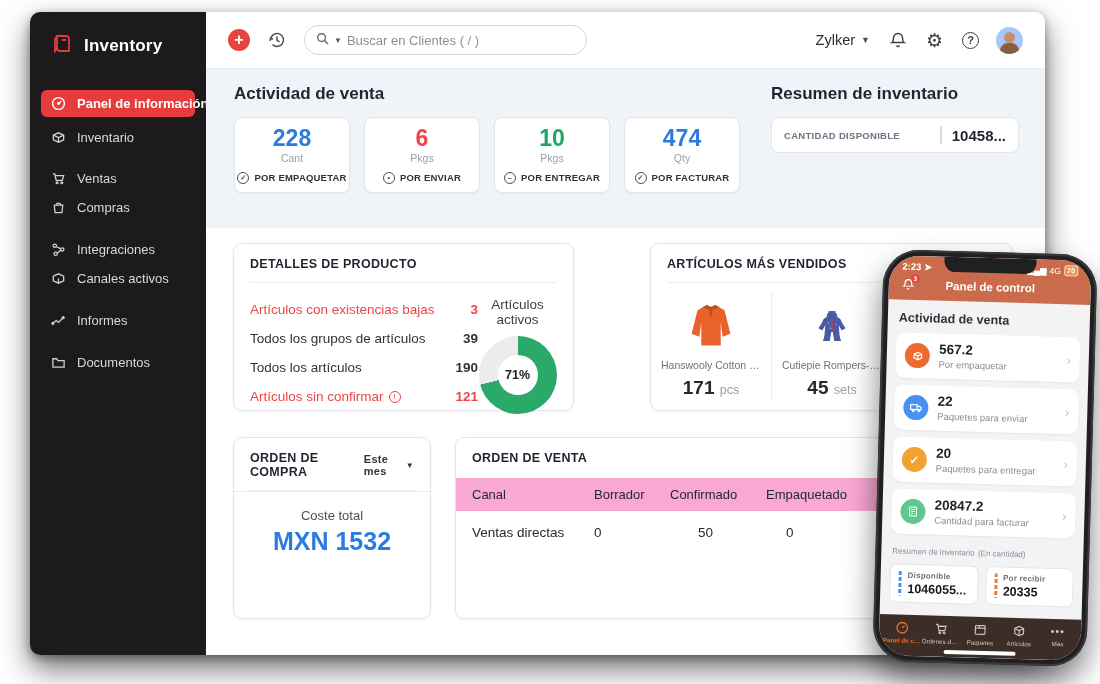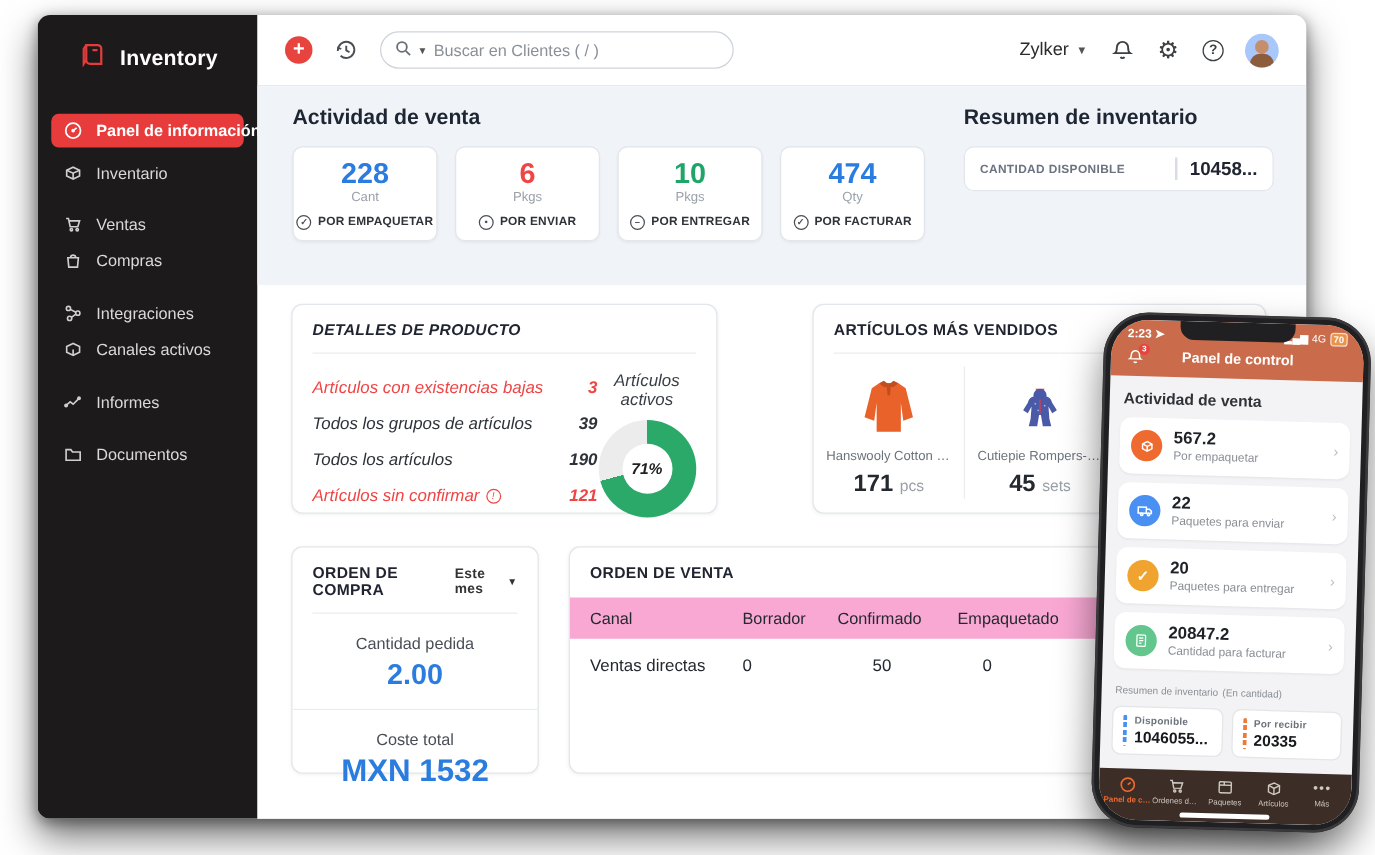--- a/index.html
+++ b/index.html
@@ -6,21 +6,21 @@
   html,body { width:1100px; height:684px; background:#fff; font-family:"Liberation Sans",sans-serif; overflow:hidden; }
   body { position:relative; }
 
   
   .window { position:absolute; left:30px; top:12px; width:1015px; height:643px;
     border-radius:10px; background:#fff; overflow:hidden;
     box-shadow:0 14px 30px rgba(0,0,0,.55), 0 3px 10px rgba(0,0,0,.35); }
 
   
   .sidebar { position:absolute; left:0; top:0; bottom:0; width:176px; background:#1c1a1a; color:#d9d9d9; }
-  .logo { display:flex; align-items:center; gap:10px; padding:20px 18px 16px 32px; }
+  .logo { display:flex; align-items:center; gap:10px; padding:20px 18px 16px 20px; }
   .logo-txt { color:#fff; font-size:17px; font-weight:700; letter-spacing:.2px; }
   .menu { margin-top:14px; font-size:13px; }
   .mi { display:flex; align-items:center; gap:11px; height:29px; padding:0 14px 0 21px; cursor:pointer; white-space:nowrap; }
   .mi svg { flex:0 0 15px; }
   .mi.active { margin:0 11px 6px 11px; padding:0 8px 0 10px; height:27px; border-radius:6px;
     background:var(--accent_red,#e83c3c); color:#fff; font-weight:700; }
   .gap1 { height:12px; } .gap2 { height:13px; }
 
   
   .topbar { position:absolute; left:176px; right:0; top:0; height:57px; background:#fff;
@@ -304,21 +304,21 @@
       <div class="inv-sum">
         <div class="h-title">Resumen de inventario</div>
         <div class="inv-row">
           <span class="l">CANTIDAD DISPONIBLE</span>
           <span class="d"></span>
           <span class="v">10458...</span>
         </div>
       </div>
     </section>
 
-    <section class="card" style="left:27px; top:174px; width:341px; height:168px;font-style:italic;">
+    <section class="card" style="left:27px; top:174px; width:341px; height:168px;">
       <div class="card-title">DETALLES DE PRODUCTO</div>
       <div class="card-sep"></div>
       <div class="pd-body">
         <div class="pd-list">
           <div class="pd-row pd-red">
             <span class="lab">
                 <span>Artículos con existencias bajas</span>
               </span>
             <span class="num">3</span>
           </div>
@@ -387,24 +387,20 @@
 
     <section class="card" style="left:27px; top:368px; width:198px; height:182px;">
       <div class="card-title po-head">
         <span>ORDEN DE COMPRA</span>
         <span class="po-period">
           <span>Este mes</span>
           <span class="caret">▼</span>
         </span>
       </div>
       <div class="card-sep"></div>
-      <div class="po-block">
-        <div class="cap">Cantidad pedida</div>
-        <div class="big">2.00</div>
-      </div>
       <div class="po-div"></div>
       <div class="po-block">
         <div class="cap">Coste total</div>
         <div class="big" style="font-size:25px;">MXN 1532</div>
       </div>
     </section>
 
     <section class="card" style="left:249px; top:368px; width:558px; height:182px;">
       <div class="card-title">ORDEN DE VENTA</div>
       <div class="so-table">

